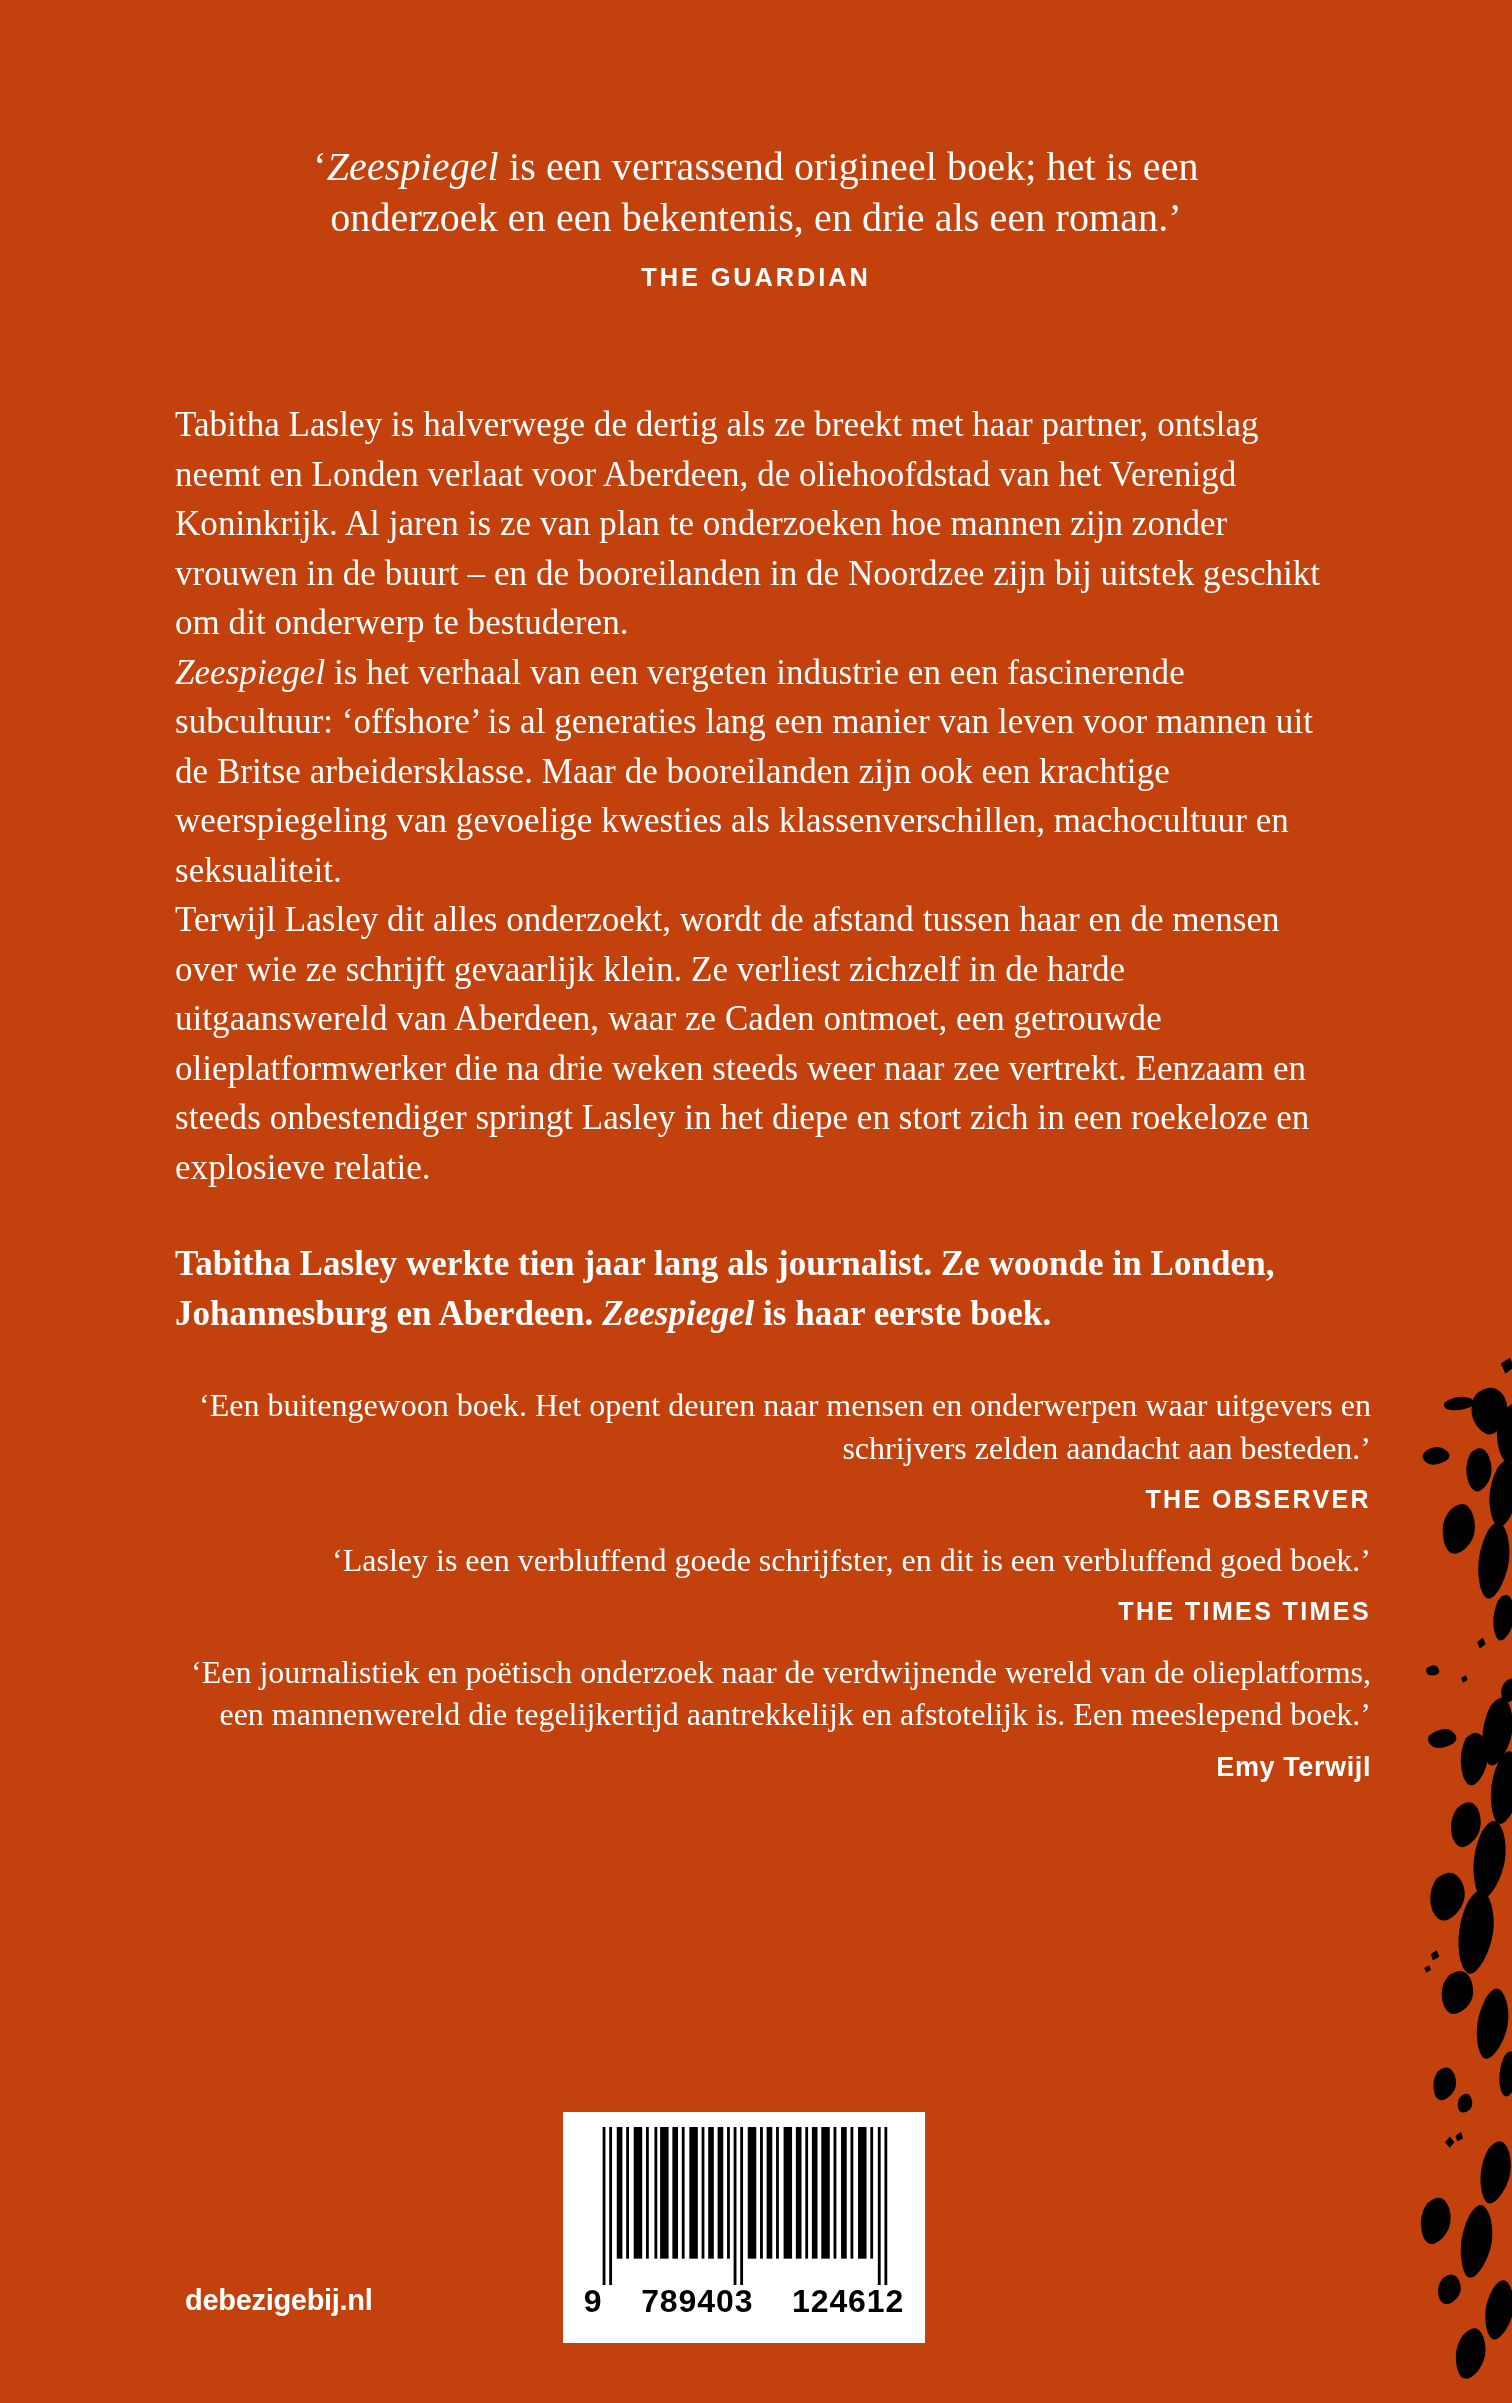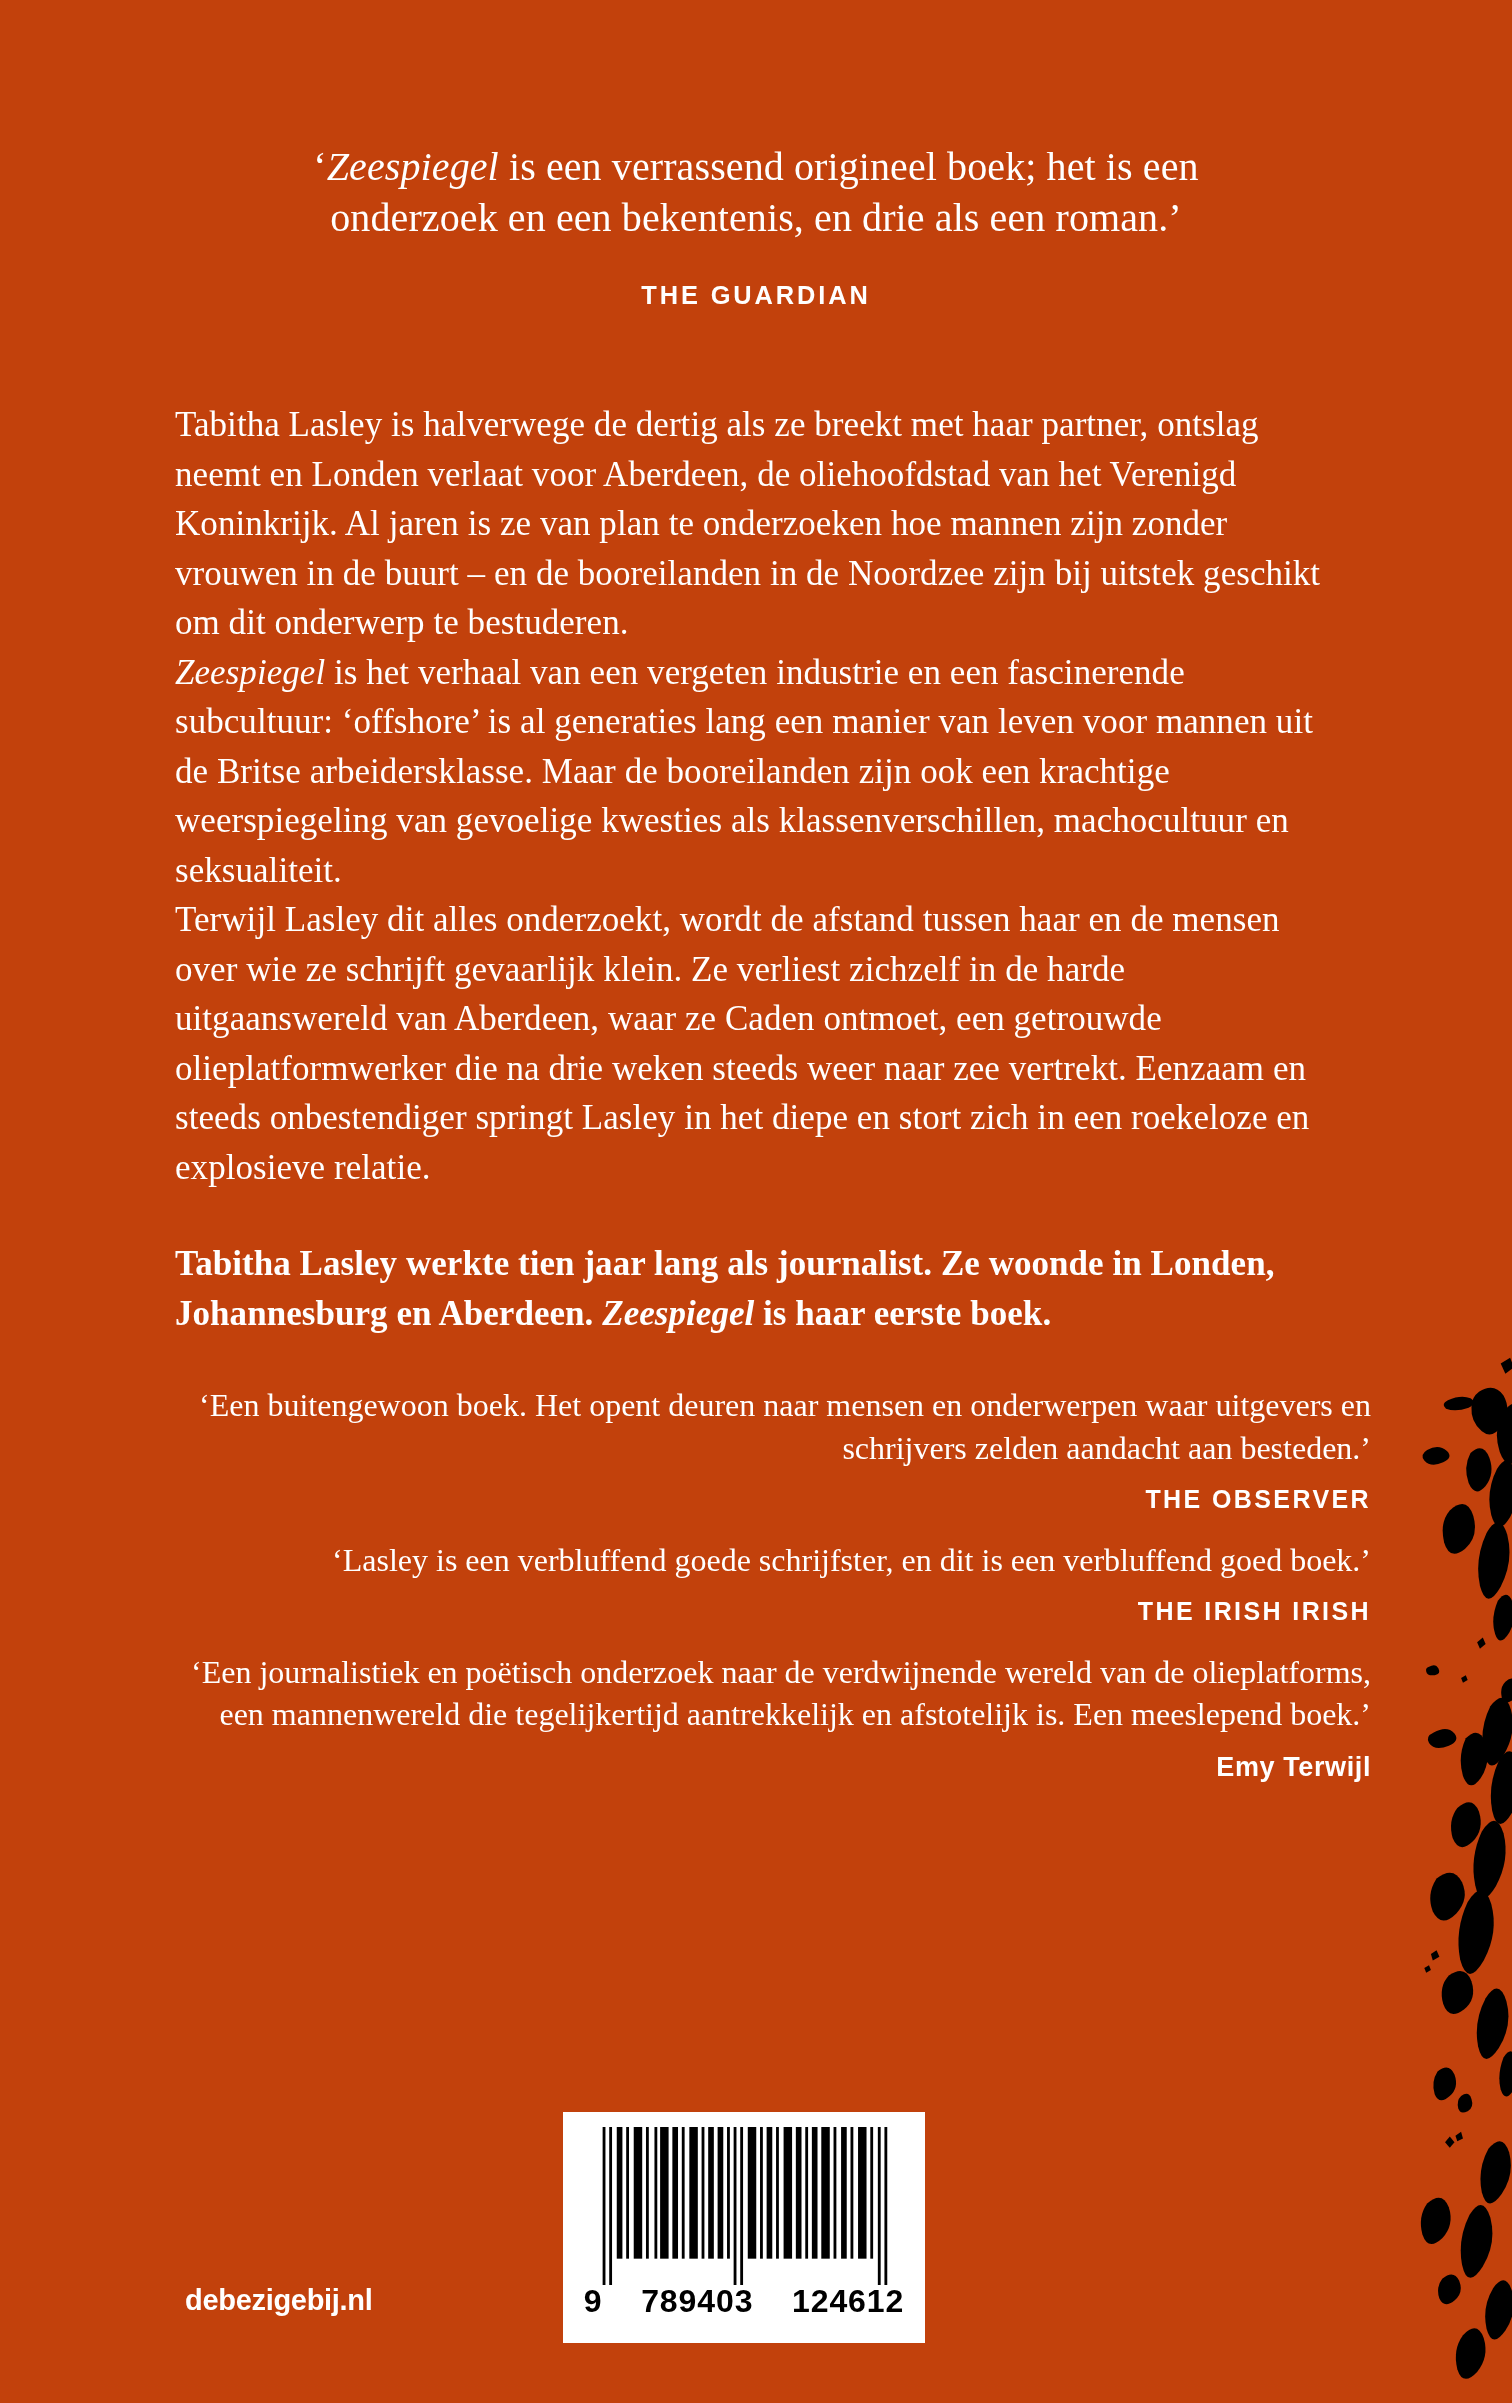--- a/index.html
+++ b/index.html
@@ -46,21 +46,21 @@
   }
   .pullquote .qtext em {
     font-style: italic;
   }
   .attrib {
     font-family: "Liberation Sans", sans-serif;
     font-weight: bold;
     font-size: 25.4px;
     letter-spacing: 2.9px;
     text-align: center;
-    margin-top: 38px;
+    margin-top: 20px;
   }
 
   
   .blurb {
     position: absolute;
     top: 400px;
     left: 175px;
     width: 1166px;
   }
   .blurb p {
@@ -202,21 +202,21 @@
     <p class="bold"><span>Tabitha Lasley werkte tien jaar lang als journalist. Ze woonde in Londen, Johannesburg en Aberdeen. </span><em>Zeespiegel</em><span> is haar eerste boek.</span></p>
   </div>
 
   <div class="reviews">
     <div class="review">
       <p class="rtext">‘Een buitengewoon boek. Het opent deuren naar mensen en onderwerpen waar uitgevers en schrijvers zelden aandacht aan besteden.’</p>
       <div class="rattrib">THE OBSERVER</div>
     </div>
     <div class="review">
       <p class="rtext">‘Lasley is een verbluffend goede schrijfster, en dit is een verbluffend goed boek.’</p>
-      <div class="rattrib">THE IRISH IRISH</div>
+      <div class="rattrib">THE TIMES TIMES</div>
     </div>
     <div class="review named">
       <p class="rtext">‘Een journalistiek en poëtisch onderzoek naar de verdwijnende wereld van de olieplatforms, een mannenwereld die tegelijkertijd aantrekkelijk en afstotelijk is. Een meeslepend boek.’</p>
       <div class="rattrib">Emy Terwijl</div>
     </div>
   </div>
 
   <div class="publisher">debezigebij.nl</div>
 
   <div class="barcode-box">

